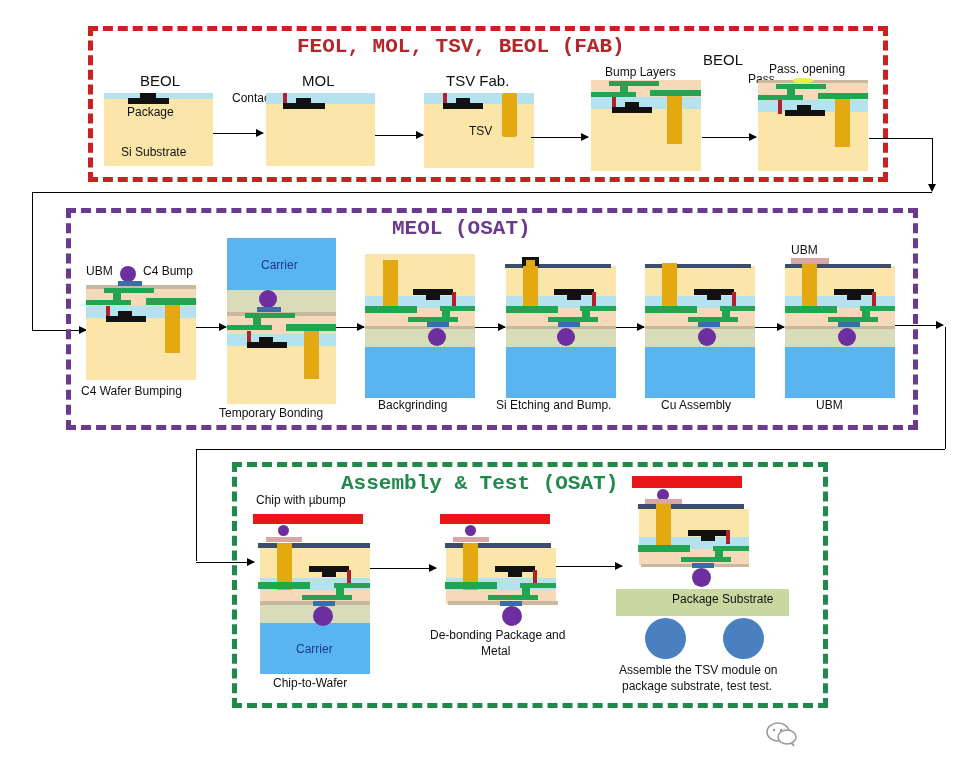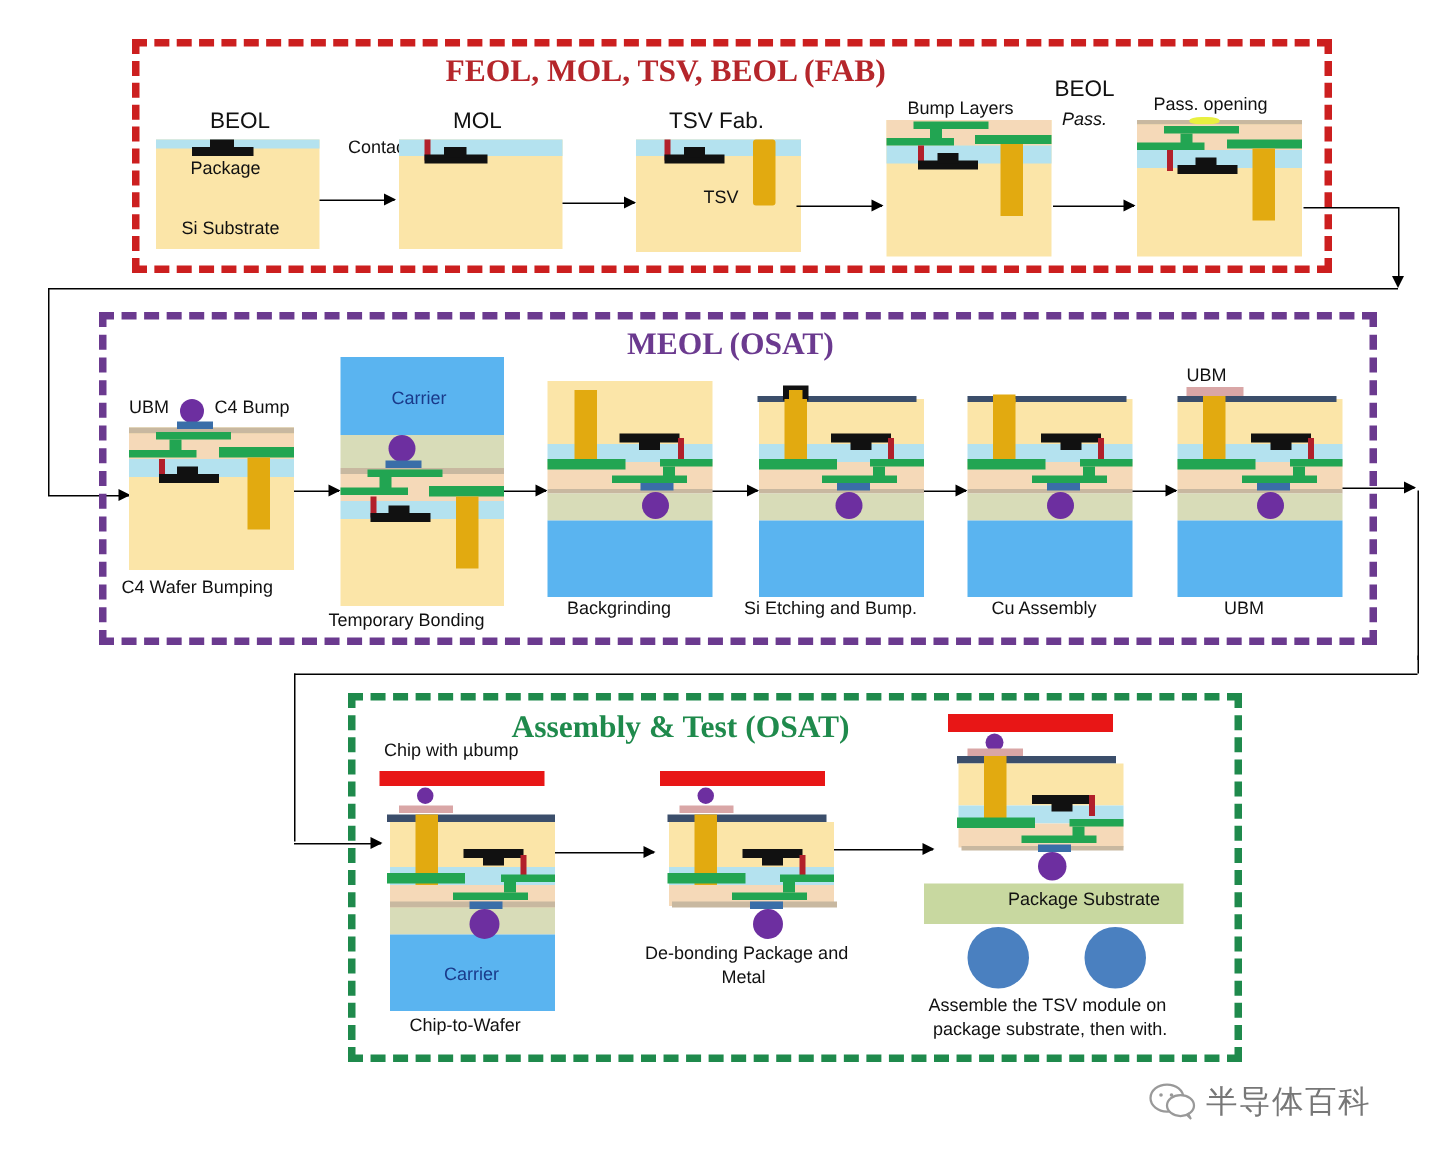--- a/index.html
+++ b/index.html
@@ -1,21 +1,21 @@
 <!DOCTYPE html>
 <html><head>
 <meta charset="utf-8">
 <style>
   html,body{margin:0;padding:0;background:#fff;}
   body{width:961px;height:776px;position:relative;overflow:hidden;font-family:"Liberation Sans",sans-serif;}
   .abs{position:absolute;}
   .lbl{position:absolute;font-size:12px;color:#111;white-space:nowrap;font-family:"Liberation Sans",sans-serif;}
   .lbl.big{font-size:15px;}
   .lbl.c{text-align:center;}
-  .title{position:absolute;font-weight:bold;font-size:21px;white-space:nowrap;font-family:Liberation Serif, serif;}
+  .title{position:absolute;font-weight:bold;font-size:21px;white-space:nowrap;font-family:Liberation Mono, monospace;}
   .box{position:absolute;box-sizing:border-box;}
   .r{position:absolute;}
   .arrow-h{position:absolute;height:1px;background:#000;}
   .arrow-h::after{content:"";position:absolute;right:-1px;top:-4px;border-left:8px solid #000;border-top:4.5px solid transparent;border-bottom:4.5px solid transparent;}
   .line-v{position:absolute;width:1px;background:#000;}
   .line-h{position:absolute;height:1px;background:#000;}
   .arrow-down{position:absolute;width:0;height:0;border-top:8px solid #000;border-left:4.5px solid transparent;border-right:4.5px solid transparent;}
   .ball{position:absolute;border-radius:50%;}
 </style>
 </head>
@@ -68,21 +68,21 @@
   <div class="r" style="left:591px;top:92px;width:45px;height:5px;background:#22a552;"></div>
   <div class="r" style="left:650px;top:90px;width:51px;height:6px;background:#22a552;"></div>
   <div class="r" style="left:612px;top:97px;width:4px;height:14px;background:#b2202b;"></div>
   <div class="r" style="left:612px;top:107px;width:40px;height:6px;background:#111;"></div>
   <div class="r" style="left:625px;top:102px;width:14px;height:7px;background:#111;"></div>
   <div class="r" style="left:667px;top:96px;width:15px;height:48px;background:#e2aa10;"></div>
 </div>
 <div class="arrow-h" style="left:702px;top:137px;width:54px;"></div>
 
 <div class="lbl big" style="left:703px;top:51px;">BEOL</div>
-<div class="lbl" style="left:708px;top:72px;font-style:italic;">Pass.</div>
+<div class="lbl" style="left:748px;top:72px;">Pass.</div>
 <div class="lbl" style="left:769px;top:62px;">Pass. opening</div>
 <div>
   <div class="r" style="left:758px;top:80px;width:110px;height:91px;background:#fbe5a8;"></div>
   <div class="r" style="left:758px;top:80px;width:110px;height:3px;background:#c8b8a0;"></div>
   <div class="r" style="left:793px;top:78px;width:20px;height:5px;background:#e8f040;border-radius:40%;"></div>
   <div class="r" style="left:758px;top:83px;width:110px;height:17px;background:#f5d9b8;"></div>
   <div class="r" style="left:758px;top:100px;width:110px;height:12px;background:#b4e2ef;"></div>
   <div class="r" style="left:776px;top:84px;width:50px;height:5px;background:#22a552;"></div>
   <div class="r" style="left:787px;top:89px;width:8px;height:8px;background:#22a552;"></div>
   <div class="r" style="left:758px;top:95px;width:45px;height:5px;background:#22a552;"></div>
@@ -94,21 +94,21 @@
 </div>
 
 <div class="line-h" style="left:869px;top:138px;width:63px;"></div>
 <div class="line-v" style="left:932px;top:138px;height:46px;"></div>
 <div class="arrow-down" style="left:928px;top:184px;"></div>
 <div class="line-h" style="left:32px;top:192px;width:900px;"></div>
 <div class="line-v" style="left:32px;top:192px;height:138px;"></div>
 <div class="arrow-h" style="left:32px;top:330px;width:54px;"></div>
 
 <div class="box" style="left:66px;top:208px;width:852px;height:222px;border:5px dashed #6b3a8f;"></div>
-<div class="title" style="left:418px;top:217px;color:#6b3a8f;">MEOL (OSAT)</div>
+<div class="title" style="left:392px;top:217px;color:#6b3a8f;">MEOL (OSAT)</div>
 
 <div class="lbl" style="left:86px;top:264px;">UBM</div>
 <div class="lbl" style="left:143px;top:264px;">C4 Bump</div>
 <div>
   <div class="r" style="left:86px;top:285px;width:110px;height:95px;background:#fbe5a8;"></div>
   <div class="r" style="left:86px;top:285px;width:110px;height:4px;background:#c8b8a0;"></div>
   <div class="r" style="left:86px;top:289px;width:110px;height:17px;background:#f5d9b8;"></div>
   <div class="r" style="left:86px;top:306px;width:110px;height:12px;background:#b4e2ef;"></div>
   <div class="ball" style="left:120px;top:266px;width:16px;height:16px;background:#6d2fa0;"></div>
   <div class="r" style="left:118px;top:281px;width:24px;height:5px;background:#3a6ea8;"></div>
@@ -316,26 +316,25 @@
   <div class="r" style="left:715px;top:551px;width:8px;height:7px;background:#22a552;"></div>
   <div class="r" style="left:681px;top:557px;width:50px;height:5px;background:#22a552;"></div>
   <div class="r" style="left:692px;top:563px;width:22px;height:5px;background:#3a6ea8;"></div>
   <div class="ball" style="left:692px;top:568px;width:19px;height:19px;background:#6d2fa0;"></div>
   <div class="r" style="left:616px;top:589px;width:173px;height:27px;background:#c8d8a0;"></div>
   <div class="ball" style="left:645px;top:618px;width:41px;height:41px;background:#4a80c0;"></div>
   <div class="ball" style="left:723px;top:618px;width:41px;height:41px;background:#4a80c0;"></div>
 </div>
 <div class="lbl" style="left:672px;top:592px;">Package Substrate</div>
 <div class="lbl c" style="left:619px;top:663px;">Assemble the TSV module on</div>
-<div class="lbl c" style="left:622px;top:679px;">package substrate, then with.</div>
+<div class="lbl c" style="left:622px;top:679px;">package substrate, test test.</div>
 
 <div class="abs" style="left:764px;top:720px;display:flex;align-items:center;">
   <span style="display:inline-block;width:36px;height:28px;position:relative;">
     <svg width="36" height="28" viewBox="0 0 36 28">
       <ellipse cx="14" cy="12" rx="11" ry="9" fill="none" stroke="#999" stroke-width="1.5"></ellipse>
       <ellipse cx="23" cy="17" rx="9" ry="7" fill="#fff" stroke="#999" stroke-width="1.5"></ellipse>
       <circle cx="10" cy="10" r="1.2" fill="#999"></circle>
       <circle cx="17" cy="10" r="1.2" fill="#999"></circle>
       <path d="M27 23 L30 26 L28 22" fill="none" stroke="#999" stroke-width="1.2"></path>
     </svg>
   </span>
-  <span style="font-family:'DejaVu Sans',sans-serif;font-size:21px;color:#777;margin-left:4px;letter-spacing:1px;">半导体百科</span>
 </div>
 
 </body></html>

